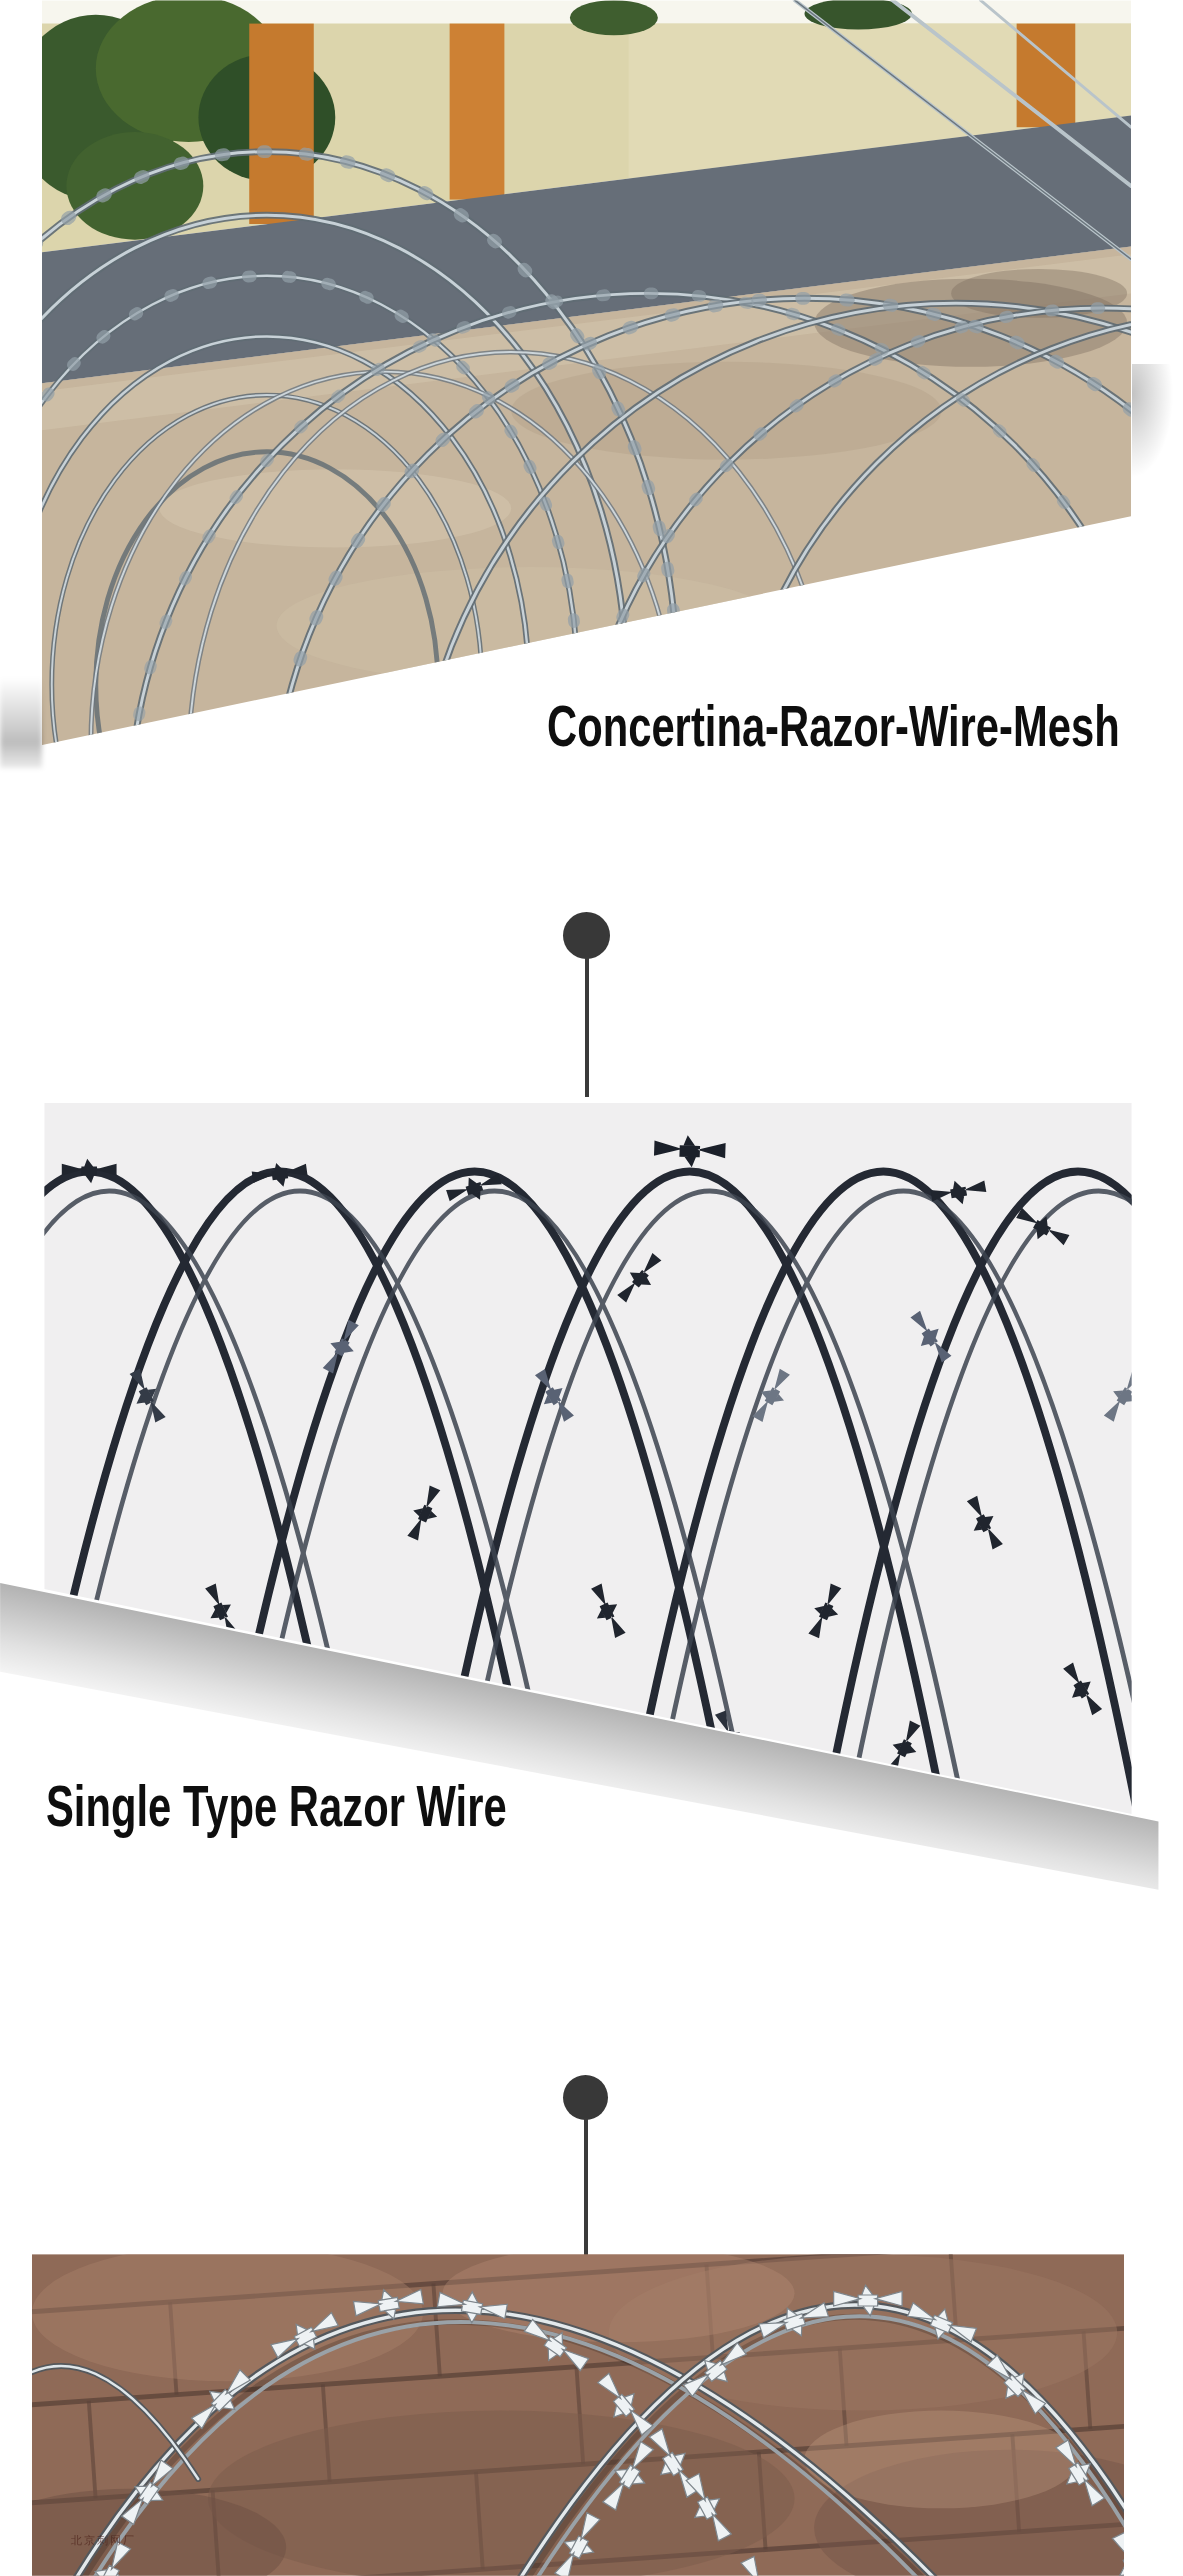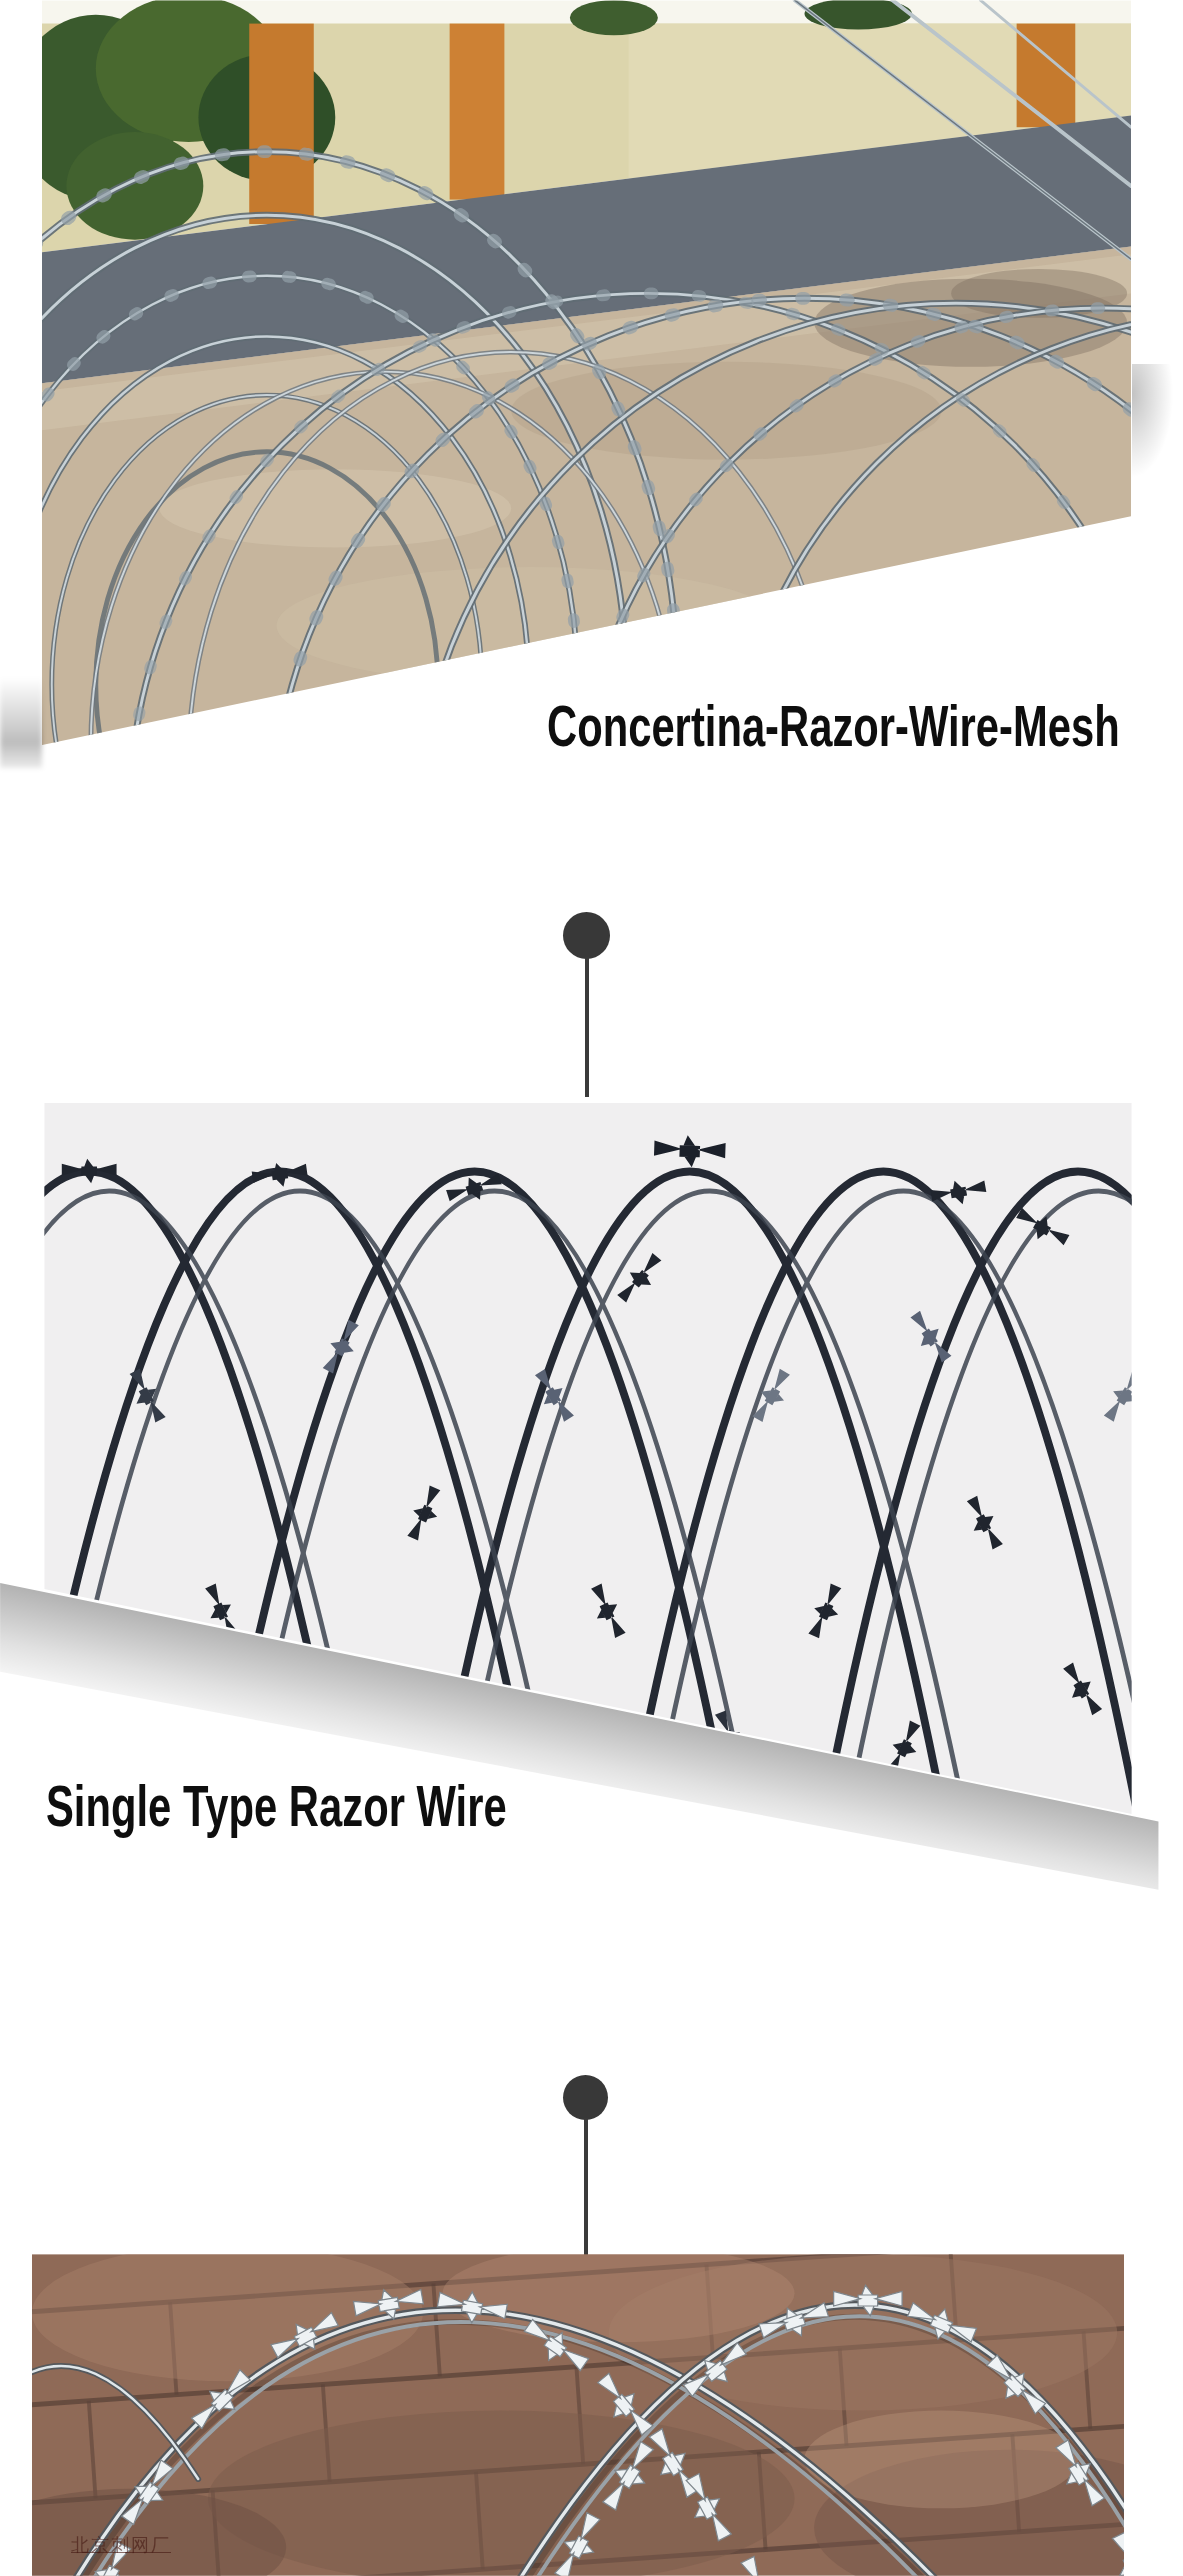--- a/index.html
+++ b/index.html
@@ -9,22 +9,22 @@
   .product-label{position:absolute;font-weight:bold;color:#0e0e0e;font-size:58px;line-height:59px;
         white-space:nowrap;transform:scaleX(0.72);transform-origin:0 0;
         font-family:"Liberation Sans",sans-serif;}
   .dot{position:absolute;background:#383838;border-radius:50%;}
   .vline{position:absolute;background:#3a3a3a;}
   .shadow-left{position:absolute;left:0;top:678px;width:42px;height:90px;
         background:linear-gradient(to bottom, rgba(0,0,0,0) 0%, rgba(0,0,0,0.26) 72%, rgba(0,0,0,0.08) 100%);
         filter:blur(2.9px);}
   .shadow-right{position:absolute;left:1132px;top:364px;width:52px;height:166px;
         background:radial-gradient(ellipse 110% 70% at 0% 18%, rgba(0,0,0,0.24), rgba(0,0,0,0) 72%);}
-  .watermark{position:absolute;left:71px;top:2533px;font-size:18px;letter-spacing:2px;
-        color:rgba(70,26,20,0.62);filter:blur(0.6px);white-space:nowrap;text-decoration:underline;}
+  .watermark{position:absolute;left:71px;top:2533px;font-size:11px;letter-spacing:2px;
+        color:rgba(70,26,20,0.62);filter:blur(0.6px);white-space:nowrap;}
   svg{display:block;}
 </style>
 </head>
 <body>
 
 <div id="page">
 
   <svg class="abs" style="left:42px;top:0;width:1089px;height:753px" viewBox="0 0 1114 770">
     <defs>
       <clipPath id="clipA">

